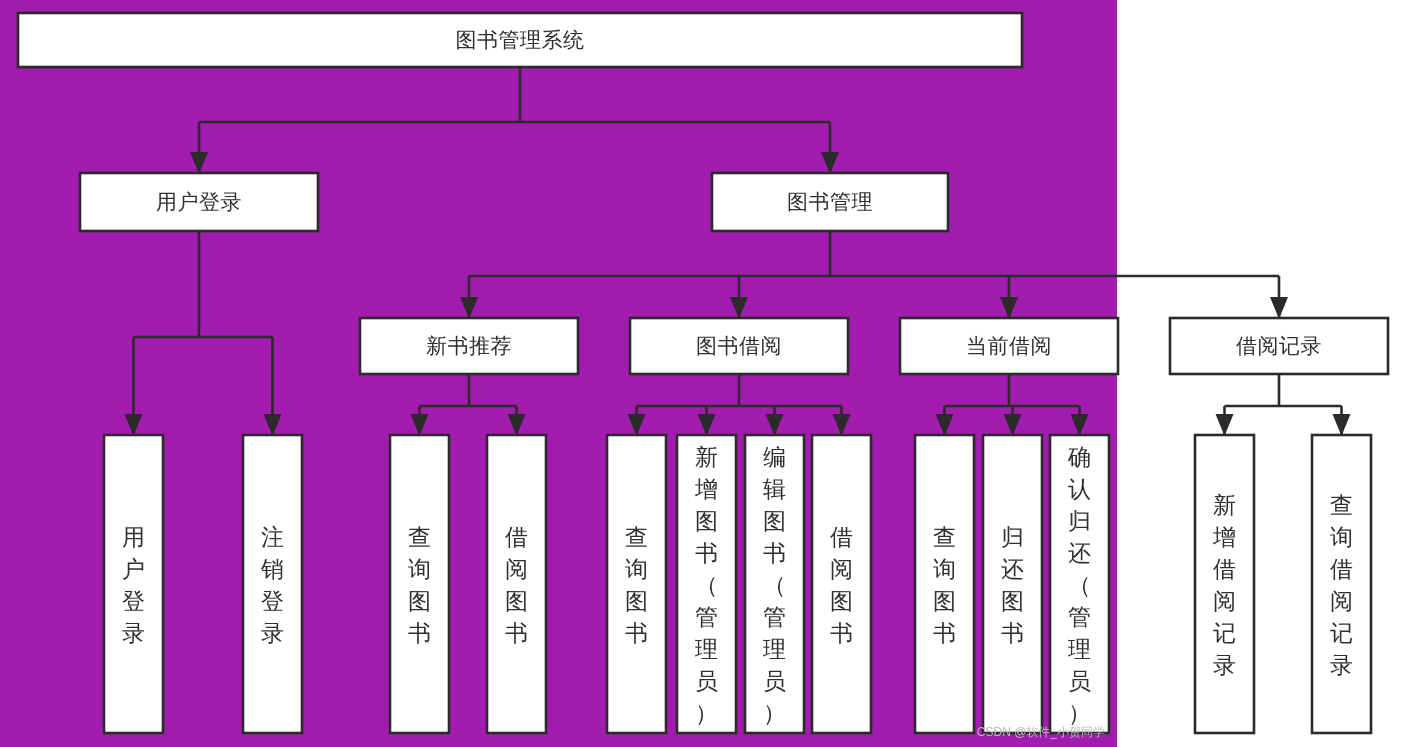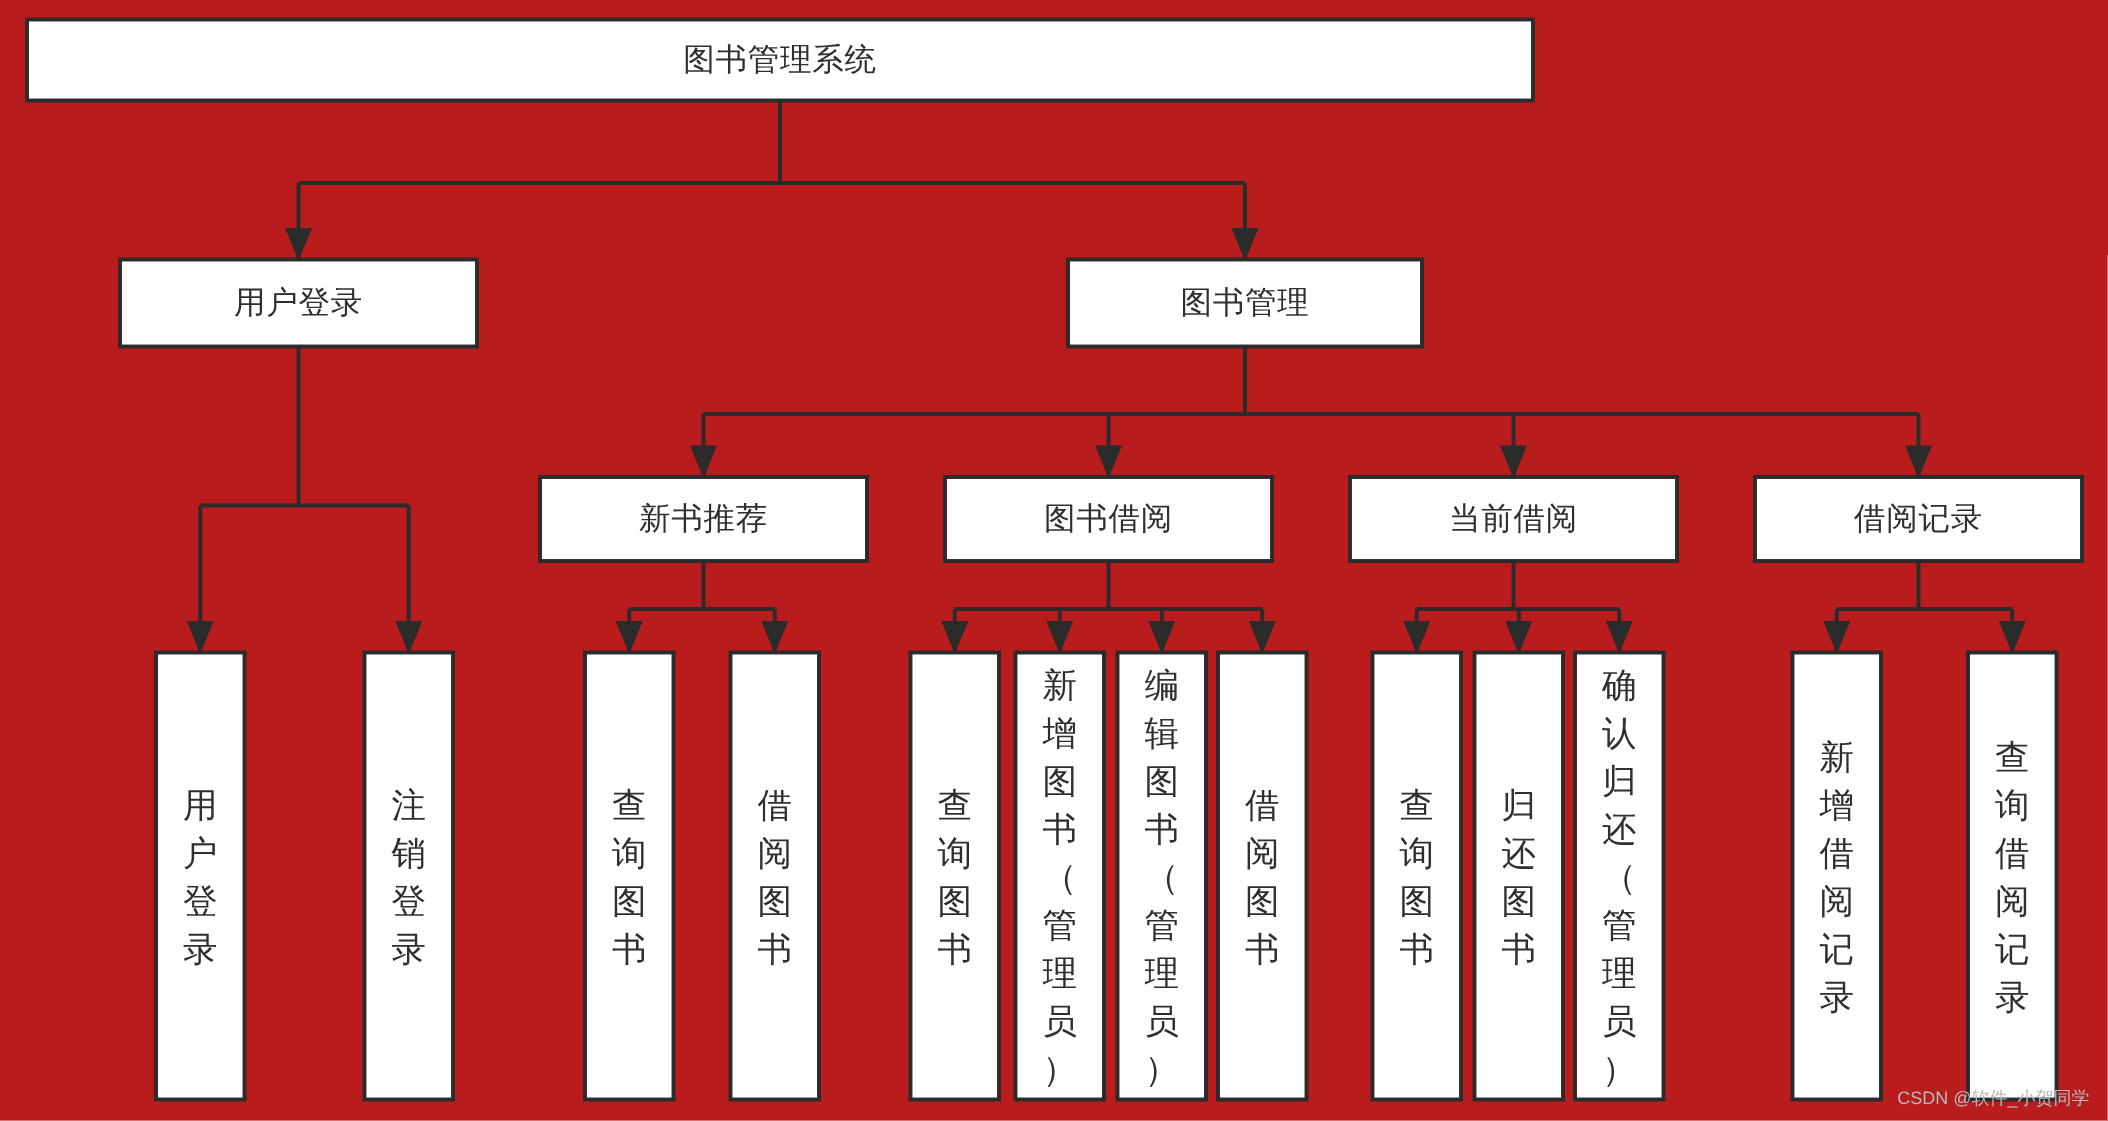--- a/index.html
+++ b/index.html
@@ -9,23 +9,23 @@
     background: #ffffff;
   }
   body {
     width: 1405px;
     height: 747px;
     overflow: hidden;
     font-family: "DejaVu Sans", "Liberation Sans", sans-serif;
   }
   #diagram-root {
     position: relative;
-    width: 1405px;
+    width: 1117px;
     height: 747px;
-    background: #b91c1c;
+    background: #a21caf;
   }
   svg#tree-svg {
     position: absolute;
     top: 0;
     left: 0;
     width: 1405px;
     height: 747px;
     display: block;
   }
   .node-box {

